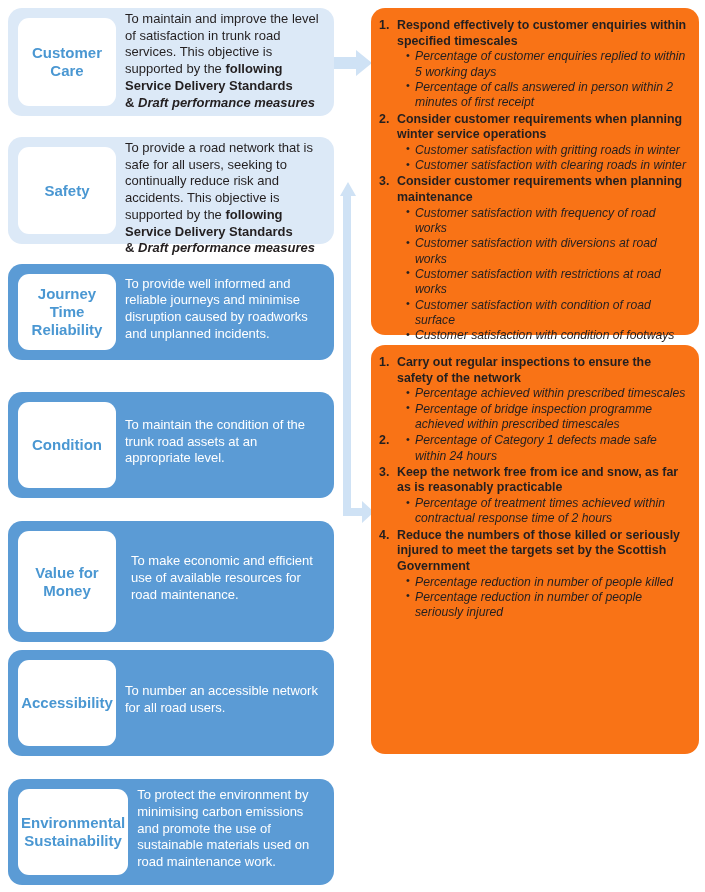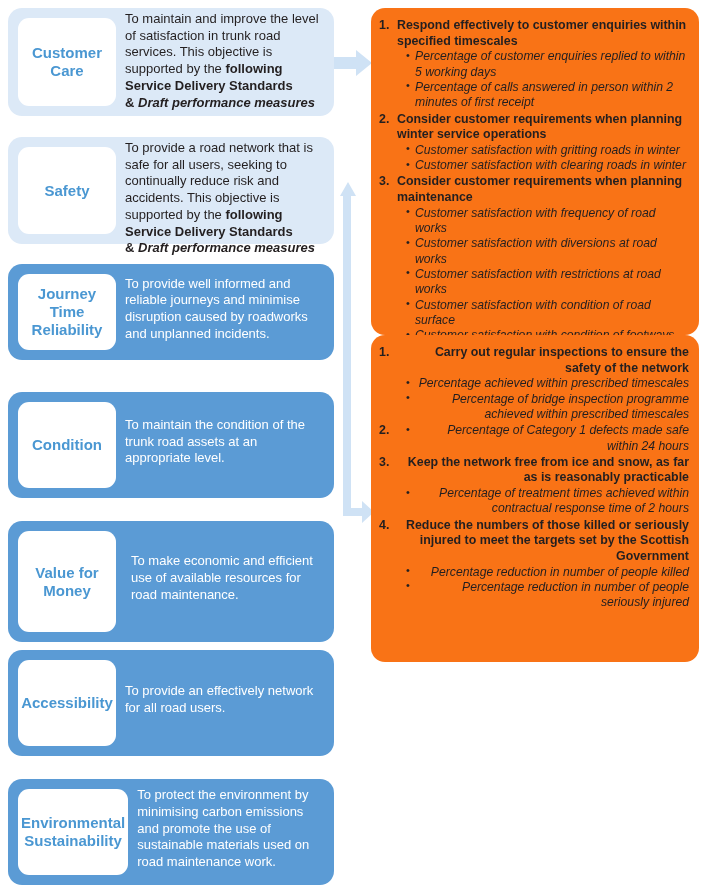--- a/index.html
+++ b/index.html
@@ -182,21 +182,21 @@
   <div class="obj-card strong" style="top:521px; height:121px;">
     <div class="obj-title">Value for Money</div>
     <div class="obj-desc" style="align-items:center;margin-left:6px;">
       <p>To make economic and efficient use of available resources for road maintenance.</p>
     </div>
   </div>
 
   <div class="obj-card strong" style="top:650px; height:106px;">
     <div class="obj-title">Accessibility</div>
     <div class="obj-desc" style="align-items:center;">
-      <p>To provide an effectively network for all road users.</p>
+      <p>To number an accessible network for all road users.</p>
     </div>
   </div>
 
   <div class="obj-card strong" style="top:779px; height:106px;">
     <div class="obj-title">Environmental Sustainability</div>
     <div class="obj-desc" style="align-items:center;">
       <p>To protect the environment by minimising carbon emissions and promote the use of sustainable materials used on road maintenance work.</p>
     </div>
   </div>
 
@@ -228,21 +228,21 @@
           <li>Customer satisfaction with condition of road surface</li>
           <li>Customer satisfaction with condition of footways</li>
           <li>Customer satisfaction with condition of cycle lanes</li>
           <li>Customer satisfaction with provision of road lighting</li>
         </ul>
       </li>
 
     </ol>
   </div>
 
-  <div class="std-panel" style="top:335px; height:327px;text-align:right;">
+  <div class="std-panel" style="top:345px; height:409px;">
     <ol class="std-list">
 
       <li>
         <div class="std-head">Carry out regular inspections to ensure the safety of the network</div>
         <ul class="measures">
           <li>Percentage achieved within prescribed timescales</li>
           <li>Percentage of bridge inspection programme achieved within prescribed timescales</li>
         </ul>
       </li>
 

